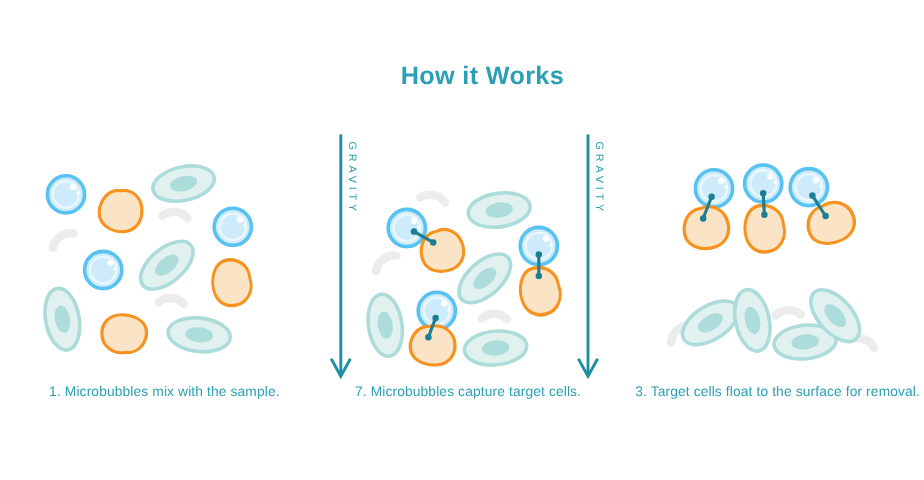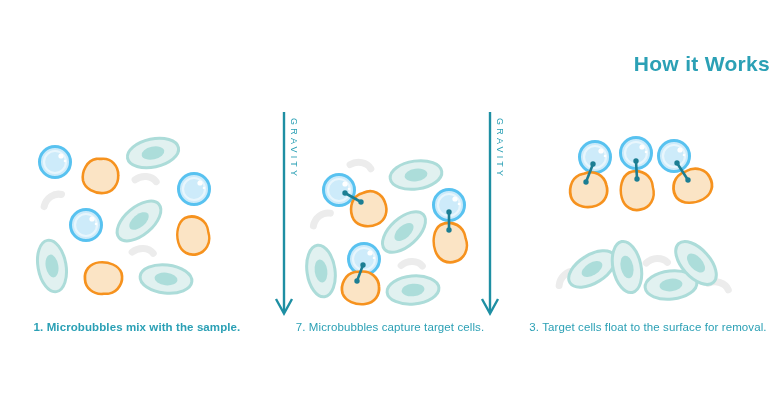--- a/index.html
+++ b/index.html
@@ -5,33 +5,33 @@
   html,body{margin:0;padding:0;background:#fff;}
   .stage{
     position:relative;
     width:770px;height:400px;
     background:var(--background,#fff);
     font-family:"Liberation Sans",sans-serif;
     overflow:hidden;
   }
   .page-title{
     position:absolute;top:52px;left:0;right:0;
-    text-align:right;
+    text-align:center;
     font-size:21px;font-weight:bold;letter-spacing:.3px;
     color:var(--accent-teal,#2BA0B5);
     padding-left:34px;
   }
   .illustration{position:absolute;left:0;top:0;}
   .caption{
     position:absolute;top:321px;width:250px;
     text-align:center;
     font-size:11.5px;letter-spacing:.1px;
     color:var(--accent-teal,#2BA0B5);
   }
-  .caption.c1{left:12px;font-weight:bold;}
+  .caption.c1{left:12px;}
   .caption.c2{left:265px;}
   .caption.c3{left:523px;}
   .gravity-text{
     font-family:"Liberation Sans",sans-serif;
     font-size:9px;letter-spacing:3.2px;
     fill:var(--accent-teal,#2BA0B5);
   }
   .bubble-base{fill:var(--bubble-fill,#CDEBFA);stroke:var(--bubble-stroke,#58C2F0);stroke-width:3;}
   .bubble-sheen{fill:none;stroke:#ffffff;stroke-opacity:.55;stroke-width:2.2;}
   .bubble-dot{fill:#ffffff;}

